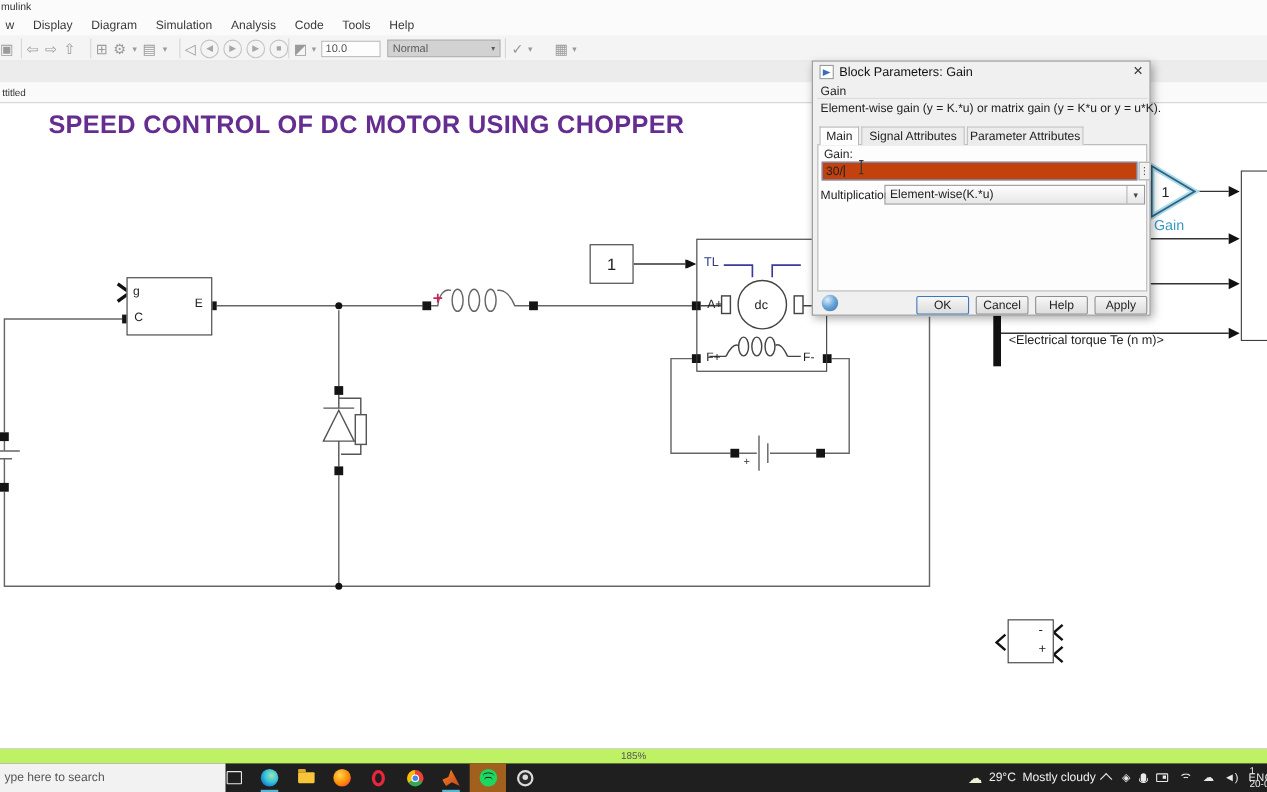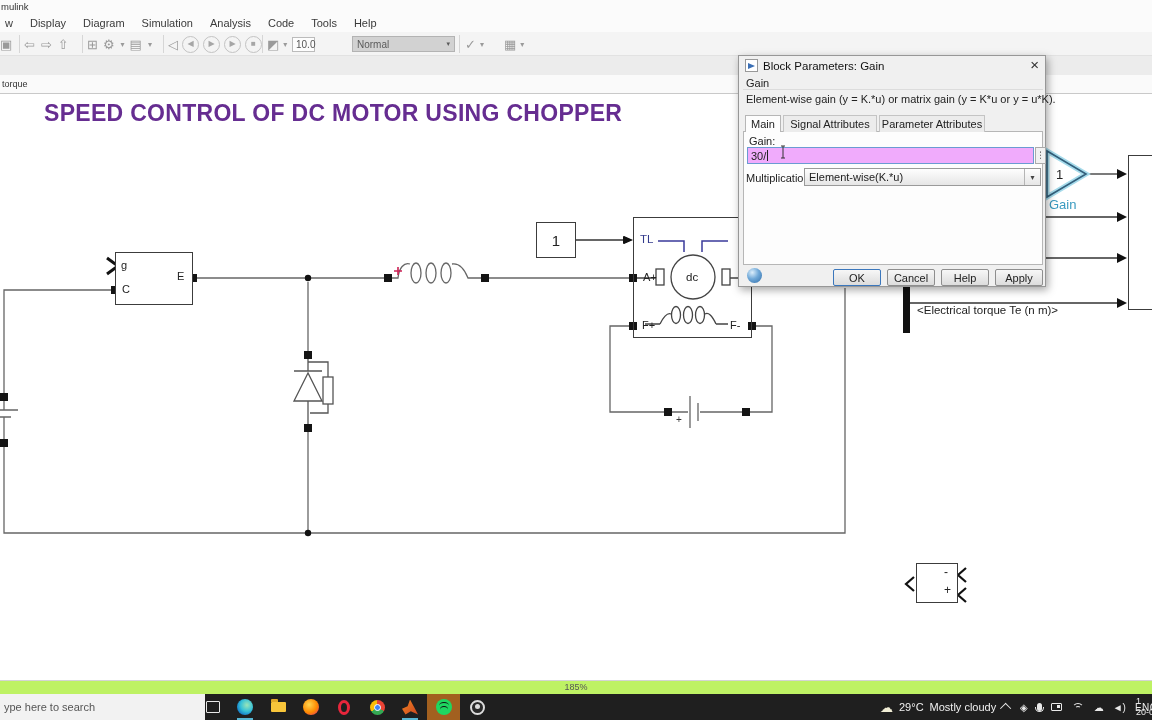--- a/index.html
+++ b/index.html
@@ -10,21 +10,21 @@
   .titlebar{left:0;top:0;width:1152px;height:14px;background:#fbfbfb;}
   .titlebar .t{left:1px;top:1px;font-size:9.5px;color:#333;}
   .menubar{left:0;top:14px;width:1152px;height:18px;background:#fbfbfb;display:flex;align-items:center;padding-left:5px;gap:17px;box-sizing:border-box;}
   .menubar span{font-size:11px;color:#3a3a3a;}
   .toolbar{left:0;top:32px;width:1152px;height:24px;background:#f4f4f4;border-bottom:1px solid #e2e2e2;box-sizing:border-box;}
   .tb{position:absolute;top:0;height:24px;display:flex;align-items:center;color:#9a9a9a;}
   .tbi{font-size:13px;color:#9a9a9a;}
   .tbi.sm{font-size:8px;margin-left:1px;}
   .circ{width:15px;height:15px;border:1px solid #c3c3c3;border-radius:50%;font-size:8px;line-height:14px;text-align:center;color:#a6a6a6;}
   .sep{position:absolute;top:3px;width:1px;height:18px;background:#d6d6d6;}
-  .simtime{width:23px;height:15px;background:#fdfdfd;border:1px solid #bbb;font-size:10px;color:#555;padding:0 3px;display:flex;align-items:center;box-sizing:border-box;}
+  .simtime{width:54px;height:15px;background:#fdfdfd;border:1px solid #bbb;font-size:10px;color:#555;padding:0 3px;display:flex;align-items:center;box-sizing:border-box;}
   .modesel{width:103px;height:16px;background:#d2d2d2;border:1px solid #b3b3b3;font-size:10px;color:#5a5a5a;display:flex;align-items:center;justify-content:space-between;padding:0 4px;box-sizing:border-box;gap:44px;}
   .strip{left:0;top:56px;width:1152px;height:19px;background:#ececec;}
   .tabbar{left:0;top:75px;width:1152px;height:19px;background:#fafafa;border-bottom:1px solid #c9c9c9;box-sizing:border-box;}
   .tabbar .t{left:2px;top:4px;font-size:9px;color:#333;}
   .canvas{left:0;top:94px;width:1152px;height:586px;background:#fff;}
   .statusbar{left:0;top:680px;width:1152px;height:26px;background:#bef264;border-top:1px solid #d4d4d4;box-sizing:border-box;}
   .statusbar .z{left:0;top:1px;width:1152px;text-align:center;font-size:9px;color:#555;}
   
   .heading{left:44px;top:100px;font-size:23px;font-weight:bold;color:#662d91;letter-spacing:.3px;white-space:nowrap;z-index:3;}
   svg.layer{left:0;top:0;z-index:3;pointer-events:none;}
@@ -39,21 +39,21 @@
   .dlg-icon::after{content:"";position:absolute;left:2px;top:3px;border-left:7px solid #3b6fb5;border-top:3px solid transparent;border-bottom:3px solid transparent;}
   .dlg-close{position:absolute;right:6px;top:0px;font-size:15px;color:#333;line-height:18px;}
   .dlg-sec{position:absolute;left:7px;top:21px;font-size:11px;color:#222;}
   .dlg-rule{position:absolute;left:4px;top:33px;width:300px;height:1px;background:#dcdcdc;}
   .dlg-desc{position:absolute;left:7px;top:37px;font-size:11px;color:#222;white-space:nowrap;}
   .panel{position:absolute;left:4px;top:75px;width:300px;height:134px;background:#fdfdfd;border:1px solid #b6b6b6;box-sizing:border-box;}
   .tab{position:absolute;top:59px;height:17px;font-size:11px;color:#222;display:flex;align-items:center;justify-content:center;box-sizing:border-box;}
   .tab.active{background:#fdfdfd;border:1px solid #b6b6b6;border-bottom:none;z-index:2;}
   .tab.inactive{background:#ececec;border:1px solid #c4c4c4;border-bottom:none;}
   .f-label{position:absolute;font-size:11px;color:#222;}
-  .gain-input{position:absolute;left:8px;top:91px;width:287px;height:17px;background:#f0abfc;border:1px solid #6b9bd2;font-size:11px;color:#222;display:flex;align-items:center;padding-left:3px;box-sizing:border-box;}
+  .gain-input{position:absolute;left:8px;top:91px;width:287px;height:17px;background:#c2410c;border:1px solid #6b9bd2;font-size:11px;color:#222;display:flex;align-items:center;padding-left:3px;box-sizing:border-box;}
   .caret{display:inline-block;width:1px;height:11px;background:#222;margin-left:1px;}
   .dots-btn{position:absolute;left:296px;top:91px;width:11px;height:17px;background:#f1f1f1;border:1px solid #aaa;font-size:9px;color:#444;text-align:center;line-height:15px;box-sizing:border-box;}
   .mult-dd{position:absolute;left:65px;top:112px;width:237px;height:18px;background:linear-gradient(#fefefe,#e6e6e6);border:1px solid #9a9a9a;font-size:11px;color:#222;display:flex;align-items:center;padding-left:4px;box-sizing:border-box;}
   .mult-dd .arr{position:absolute;right:0;top:0;width:15px;height:100%;border-left:1px solid #b5b5b5;display:flex;align-items:center;justify-content:center;font-size:8px;color:#444;}
   .dlg-btn{position:absolute;top:213px;width:48px;height:17px;background:linear-gradient(#f7f7f7,#dcdcdc);border:1px solid #8e8e8e;border-radius:2px;font-size:11px;color:#222;display:flex;align-items:center;justify-content:center;box-sizing:border-box;}
   .dlg-btn.ok{border:1px solid #3b77bc;}
   .globe{position:absolute;left:8px;top:212px;width:15px;height:15px;border-radius:50%;background:radial-gradient(circle at 35% 30%,#dceefb,#6fa8d8 45%,#2f6ca8);}
   .ibeam{position:absolute;left:40px;top:89px;width:8px;height:14px;}
   
   .taskbar{left:0;top:694px;width:1152px;height:26px;background:#1f1f1f;z-index:30;}
@@ -159,21 +159,21 @@
   </div>
   <div class="tb" style="left:504px;gap:3px;">
     <span class="tbi">▦</span>
     <span class="tbi sm">▾</span>
   </div>
 </div>
 
 <div class="abs strip"></div>
 
 <div class="abs tabbar">
-  <div class="abs t">torque</div>
+  <div class="abs t">ttitled</div>
 </div>
 
 <div class="abs canvas"></div>
 
 <div class="abs heading">SPEED CONTROL OF DC MOTOR USING CHOPPER</div>
 
 <svg class="abs layer" width="1152" height="720" viewBox="0 0 1152 720">
 
   <g stroke="#666" stroke-width="1.3" fill="none">
     <path d="M111,290 H4 V393"></path>

